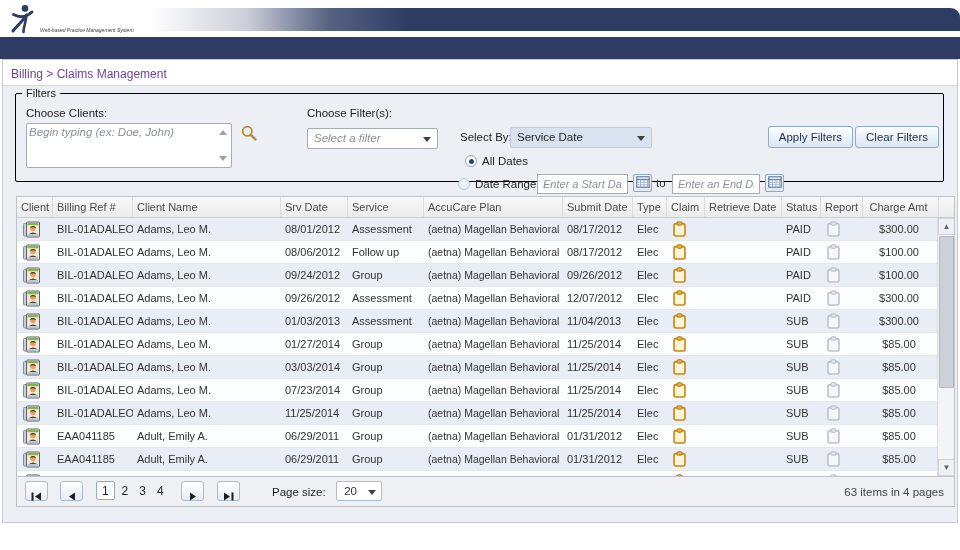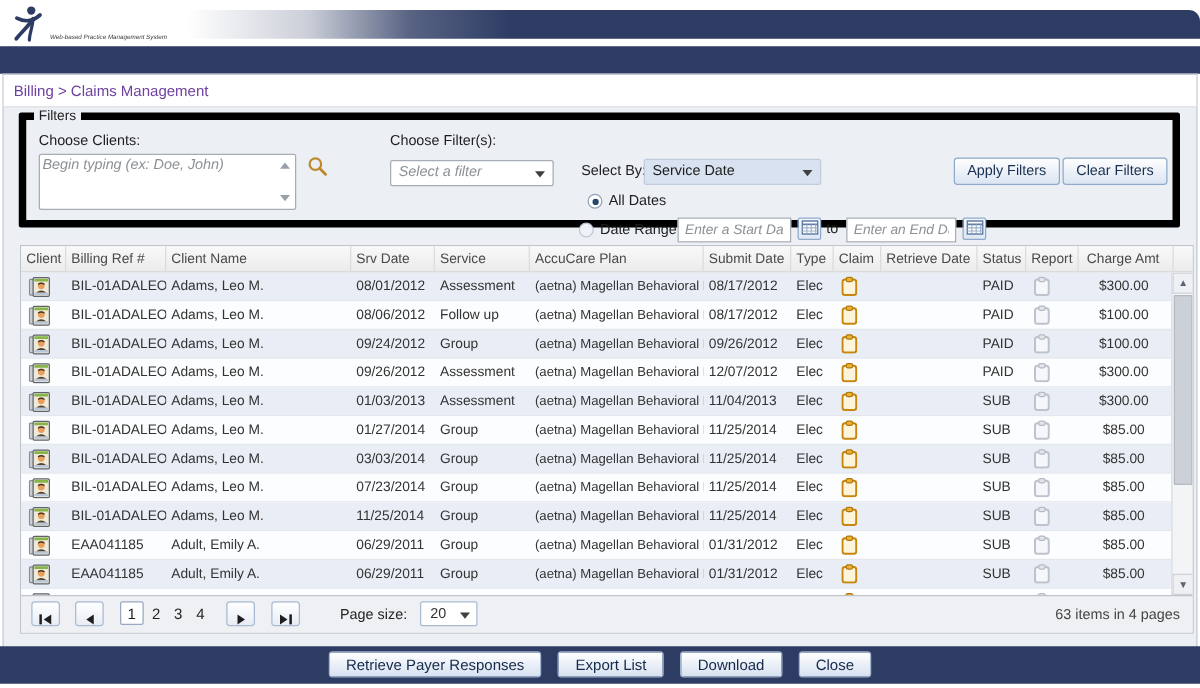--- a/index.html
+++ b/index.html
@@ -15,21 +15,21 @@
   .brand { position:absolute; left:26px; top:1px; font-family:"Liberation Serif", serif; font-style:italic; font-weight:bold; font-size:21px; color:#242f55; letter-spacing:.5px; }
   .tagline { position:absolute; left:30px; top:25px; font-size:5px; font-style:italic; color:#3a3a3a; white-space:nowrap; }
   .nav-bar { position:absolute; top:37px; left:0; width:960px; height:22px; background:#2e3c64; }
 
   
   #main { position:absolute; top:59px; left:2px; width:956px; height:464px; background:#ecf0f5; border:1px solid #c6cbd3; }
   .breadcrumb-row { height:26px; background:#fff; border-bottom:1px solid #d7dade; line-height:26px; padding-left:8px; }
   .breadcrumb-row span { color:#6f42a0; font-size:12px; }
 
   
-  fieldset.filters { position:absolute; left:12px; top:27px; right:13px; height:95px; border:6px solid #000000; border-radius:2px; }
+  fieldset.filters { position:absolute; left:12px; top:27px; right:13px; height:95px; border:1px solid #000000; border-radius:2px; }
   fieldset.filters legend { font-size:11px; color:#222; margin-left:6px; padding:0 4px; }
   .flabel { position:absolute; font-size:11.5px; color:#1d1d1d; white-space:nowrap; }
   .clients-box { position:absolute; left:10px; top:24px; width:206px; height:45px; background:#fff; border:1px solid #a6adb5; border-radius:2px; }
   .clients-box textarea { position:absolute; left:2px; top:2px; width:186px; height:39px; border:none; resize:none; outline:none; font-family:"Liberation Sans",sans-serif; font-size:11.5px; background:transparent; }
   .clients-box textarea::placeholder { font-style:italic; color:#8b9097; }
   .spin-up,.spin-down { position:absolute; right:4px; width:0; height:0; border-left:4px solid transparent; border-right:4px solid transparent; }
   .spin-up { top:6px; border-bottom:5px solid #9aa0a8; }
   .spin-down { bottom:6px; border-top:5px solid #9aa0a8; }
   .search-btn { position:absolute; left:223px; top:25px; width:19px; height:19px; background:transparent; border:none; cursor:pointer; }
   .dd { position:absolute; background:#fff; border:1px solid #a6adb5; border-radius:2px; font-size:11.5px; color:#8b9097; }
@@ -574,21 +574,13 @@
         <span class="pg-size-label">Page size:</span>
         <span class="pg-size">
           <span class="dd-text">20</span>
           <span class="arr"></span>
         </span>
         <span class="pg-summary">63 items in 4 pages</span>
       </div>
     </div>
   </div>
 
-  <div class="footer-bar">
-    <div class="btn-wrap">
-        <button class="fb-btn">Retrieve Payer Responses</button>
-        <button class="fb-btn">Export List</button>
-        <button class="fb-btn">Download</button>
-        <button class="fb-btn">Close</button>
-      </div>
-  </div>
 </div>
 
 </body></html>

